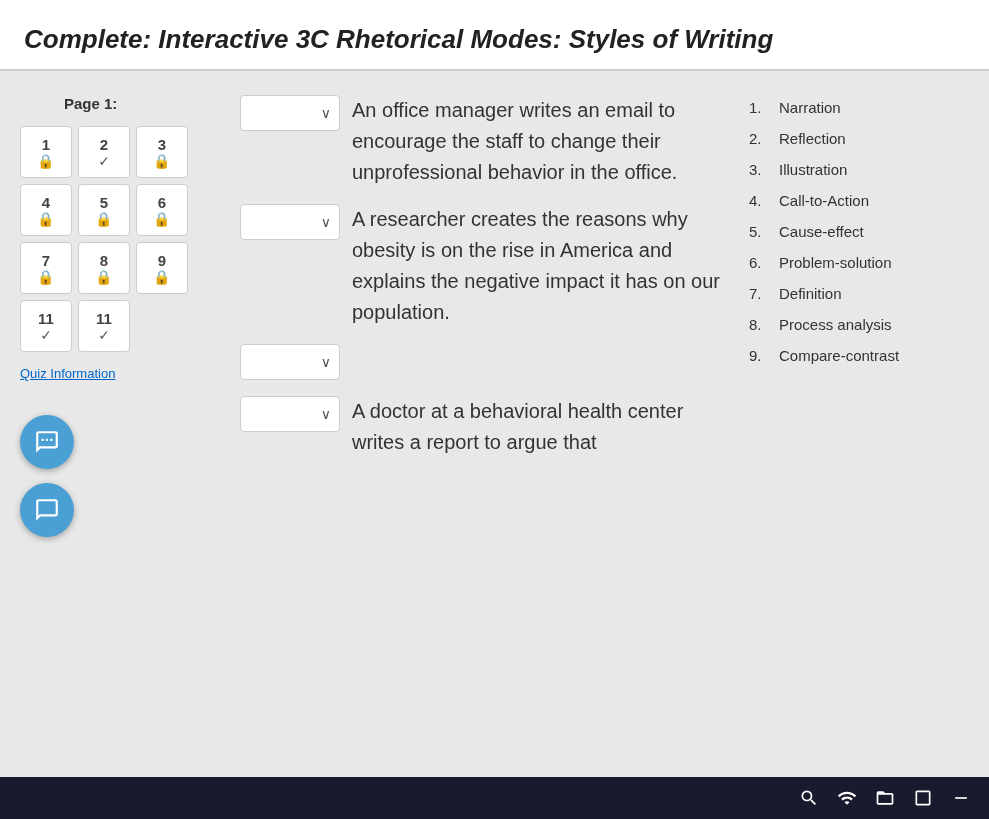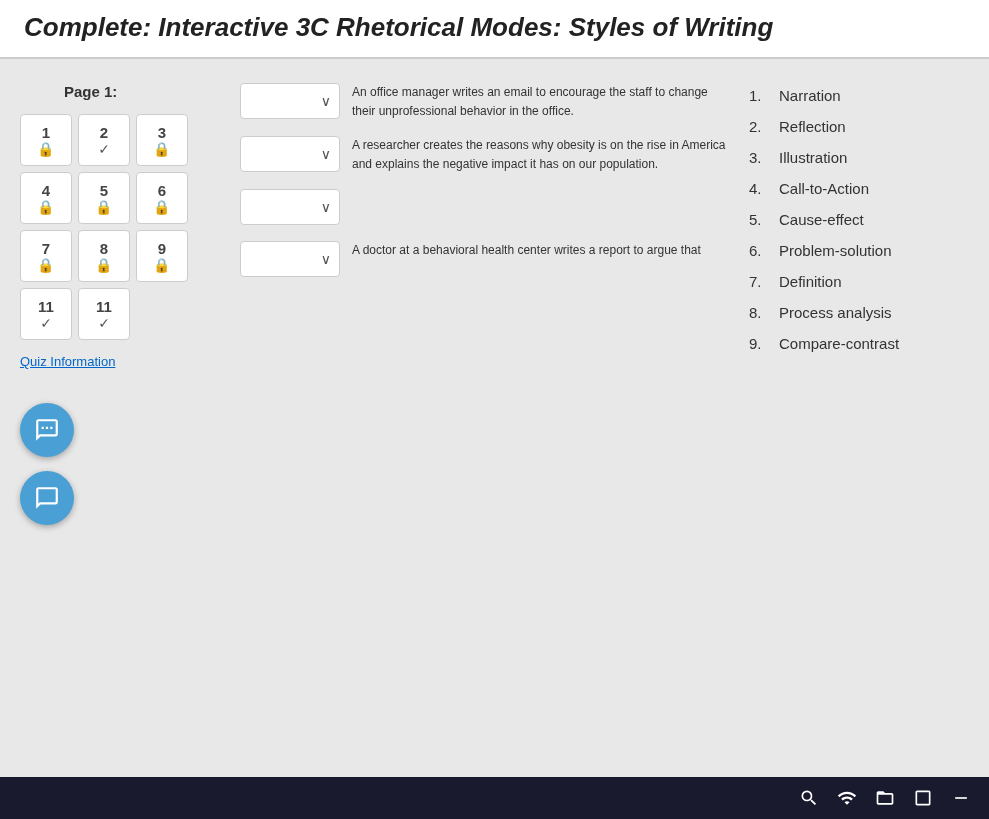--- a/index.html
+++ b/index.html
@@ -6,21 +6,21 @@
     body {
       font-family: Arial, sans-serif;
       background: #e8e8e8;
       width: 989px;
       min-height: 819px;
       overflow: hidden;
     }
 
     .title-bar {
       background: white;
-      padding: 12px 24px 14px 24px;
+      padding: 24px 24px 14px 24px;
       border-bottom: 2px solid #ccc;
     }
     .title-bar h1 {
       font-size: 26px;
       font-weight: bold;
       font-style: italic;
       color: #222;
     }
 
     .main-content {
@@ -135,21 +135,21 @@
       padding-right: 8px;
       cursor: pointer;
       flex-shrink: 0;
     }
     .dropdown-select .chevron {
       font-size: 14px;
       color: #555;
     }
 
     .question-text {
-      font-size: 12px;
+      font-size: 20px;
       color: #333;
       line-height: 1.55;
       flex: 1;
     }
 
     
     .right-panel {
       width: 220px;
       flex-shrink: 0;
       padding-top: 4px;

